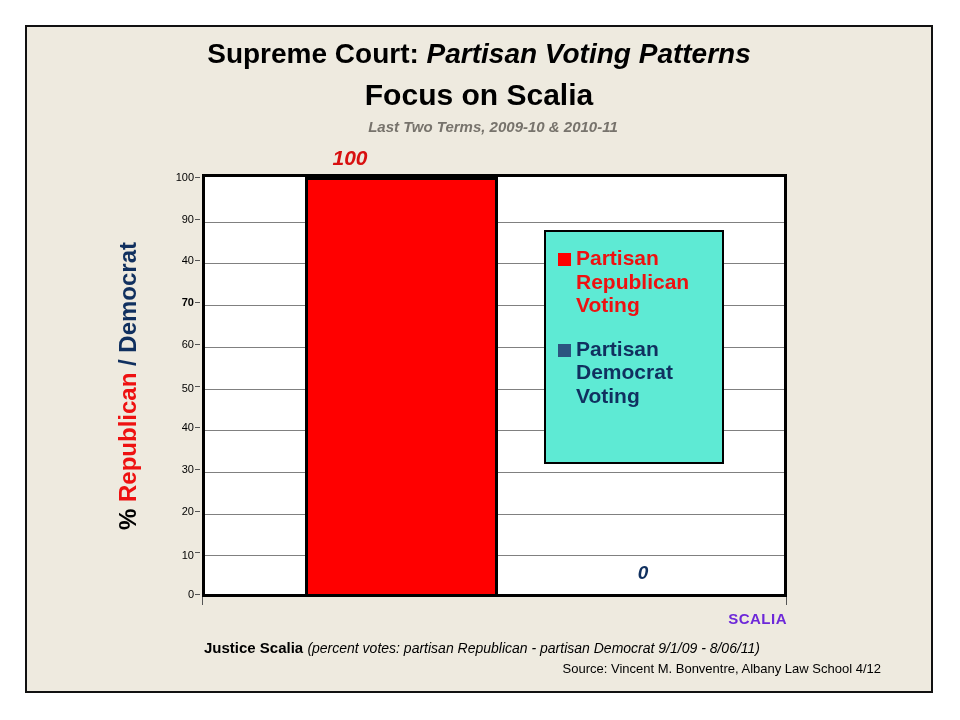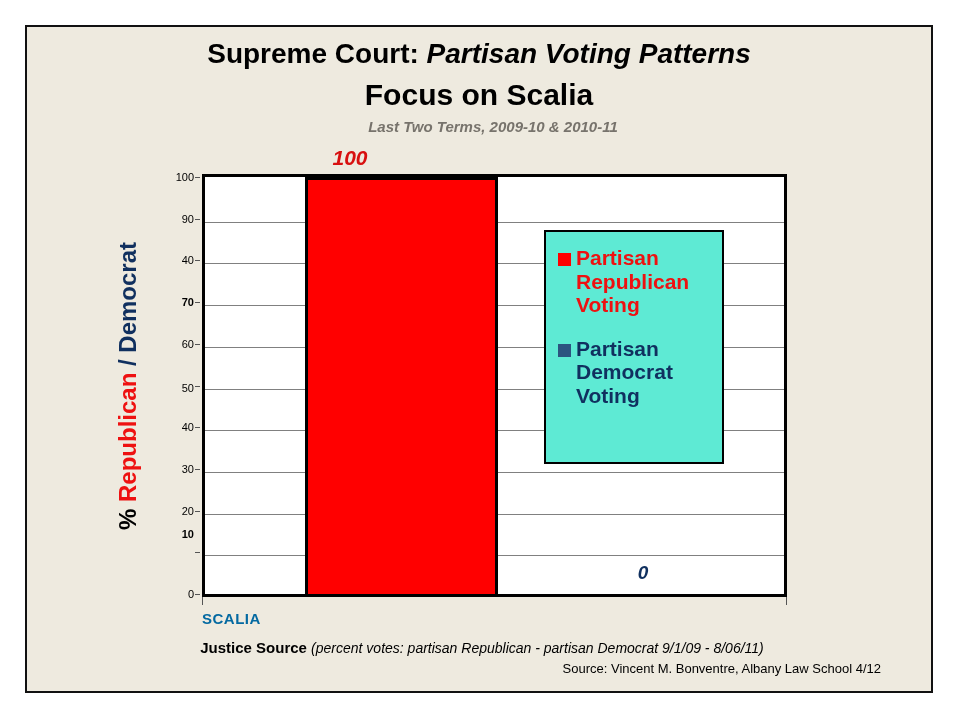--- a/index.html
+++ b/index.html
@@ -221,24 +221,24 @@
     top: 0;
     width: 1px;
     height: 8px;
     background: #555555;
   }
   #xaxis-label {
     position: absolute;
     left: 175px;
     top: 583px;
     width: 585px;
-    text-align: left;
+    text-align: right;
     font-size: 15px;
     font-weight: bold;
-    color: #0369a1;
+    color: #6d28d9;
     letter-spacing: 0.5px;
   }
 
   
   #footer {
     position: absolute;
     left: 40px;
     top: 612px;
     width: 830px;
   }
@@ -277,21 +277,21 @@
 
   <div id="label-100">100</div>
 
   <div id="yaxis-title">
     <div id="yaxis-title-inner"><span class="yt-pct">% </span><span class="yt-rep">Republican</span><span class="yt-dem"> / Democrat</span></div>
   </div>
 
   <div id="yaxis">
       <div class="ytick-label" style="top: 420px;">0</div>
       <div class="ytick-mark" style="top: 420px;"></div>
-      <div class="ytick-label" style="top: 360px; font-weight: bold;">10</div>
+      <div class="ytick-label" style="top: 381px;">10</div>
       <div class="ytick-mark" style="top: 378.3px;"></div>
       <div class="ytick-label" style="top: 336.6px;">20</div>
       <div class="ytick-mark" style="top: 336.6px;"></div>
       <div class="ytick-label" style="top: 294.9px;">30</div>
       <div class="ytick-mark" style="top: 294.9px;"></div>
       <div class="ytick-label" style="top: 253.2px;">40</div>
       <div class="ytick-mark" style="top: 253.2px;"></div>
       <div class="ytick-label" style="top: 214px;">50</div>
       <div class="ytick-mark" style="top: 211.5px;"></div>
       <div class="ytick-label" style="top: 169.8px;">60</div>
@@ -340,17 +340,17 @@
     </div>
   </div>
 
   <div id="xaxis-ticks">
     <div class="xtick" style="left:0px;"></div>
     <div class="xtick" style="left:584px;"></div>
   </div>
   <div id="xaxis-label">SCALIA</div>
 
   <div id="footer">
-    <div id="footer-line1"><span class="strong">Justice Source </span><span class="paren">(percent votes: partisan Republican - partisan Democrat 9/1/09 - 8/06/11)</span></div>
+    <div id="footer-line1"><span class="strong">Justice Scalia </span><span class="paren">(percent votes: partisan Republican - partisan Democrat 9/1/09 - 8/06/11)</span></div>
     <div id="footer-line2">Source: Vincent M. Bonventre, Albany Law School  4/12</div>
   </div>
 
 </div>
 
 </body></html>

